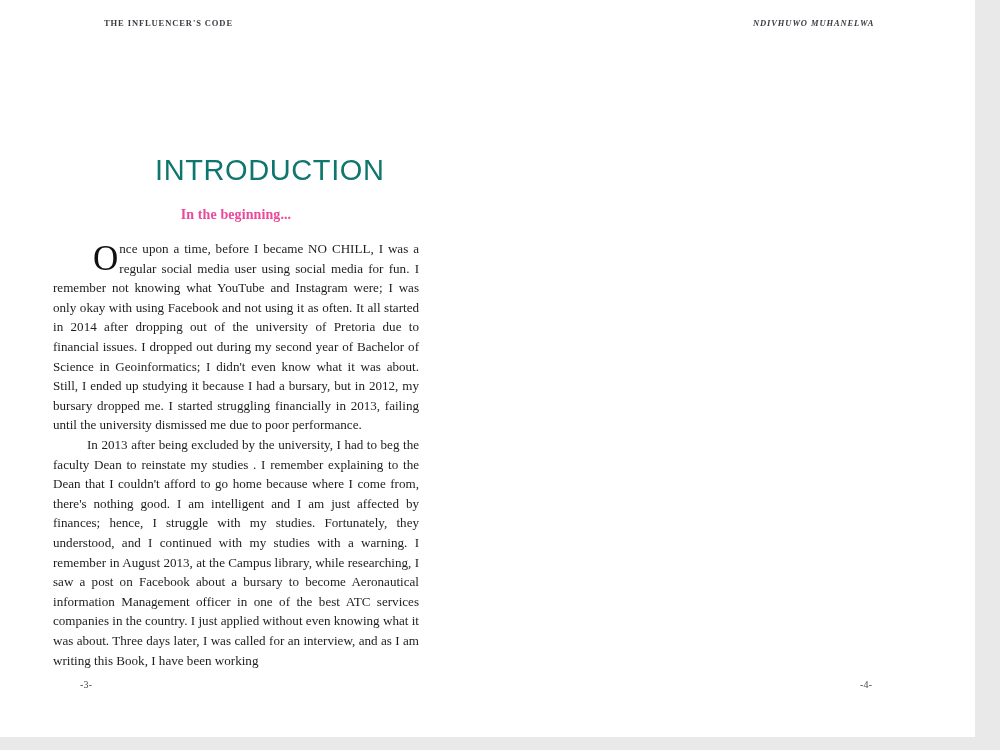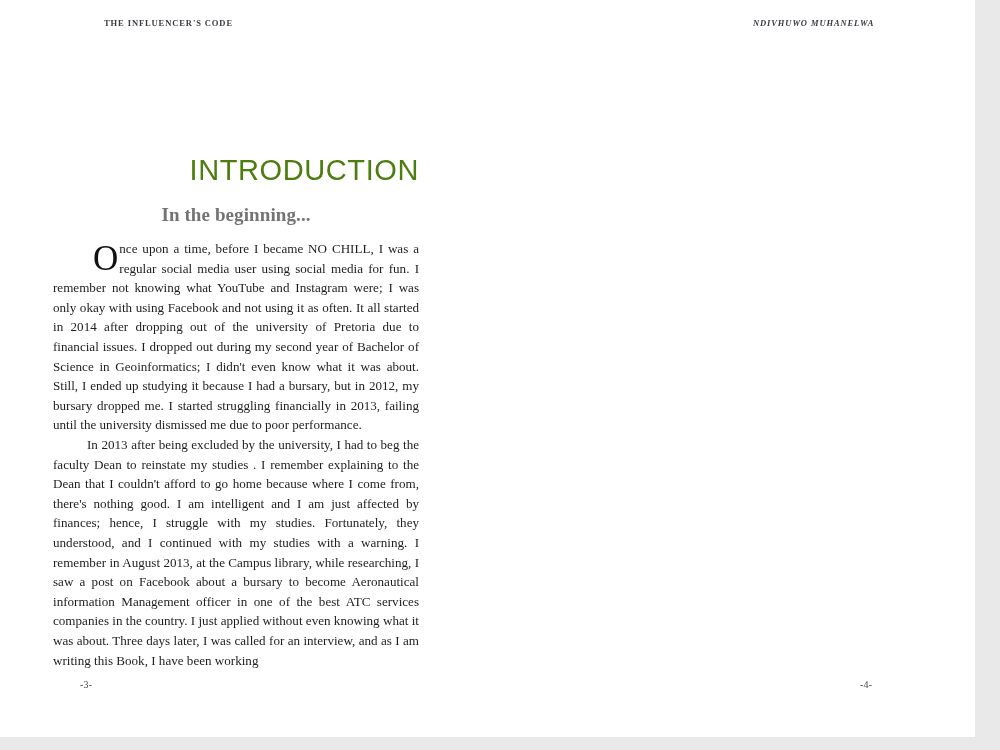--- a/index.html
+++ b/index.html
@@ -79,31 +79,31 @@
     left: 53px;
     top: 155px;
     width: 366px;
   }
 
   .chapter-title {
     font-family: "Liberation Sans", sans-serif;
     font-weight: 300;
     font-size: 29px;
     letter-spacing: 0.6px;
-    color: #4d7c0f;
+    color: #0f766e;
     margin: 0 0 20px 102px;
     line-height: 1.05;
-    text-align: right;
+    text-align: left;
   }
 
   .sub-head {
     font-family: "Liberation Serif", serif;
     font-weight: 700;
-    font-size: 19px;
-    color: #737373;
+    font-size: 14px;
+    color: #ec4899;
     margin: 0 0 14px 0;
     text-align: center;
     letter-spacing: 0.1px;
   }
 
   p.para {
     margin: 0;
     text-align: justify;
   }
   p.indent { text-indent: 34px; }

